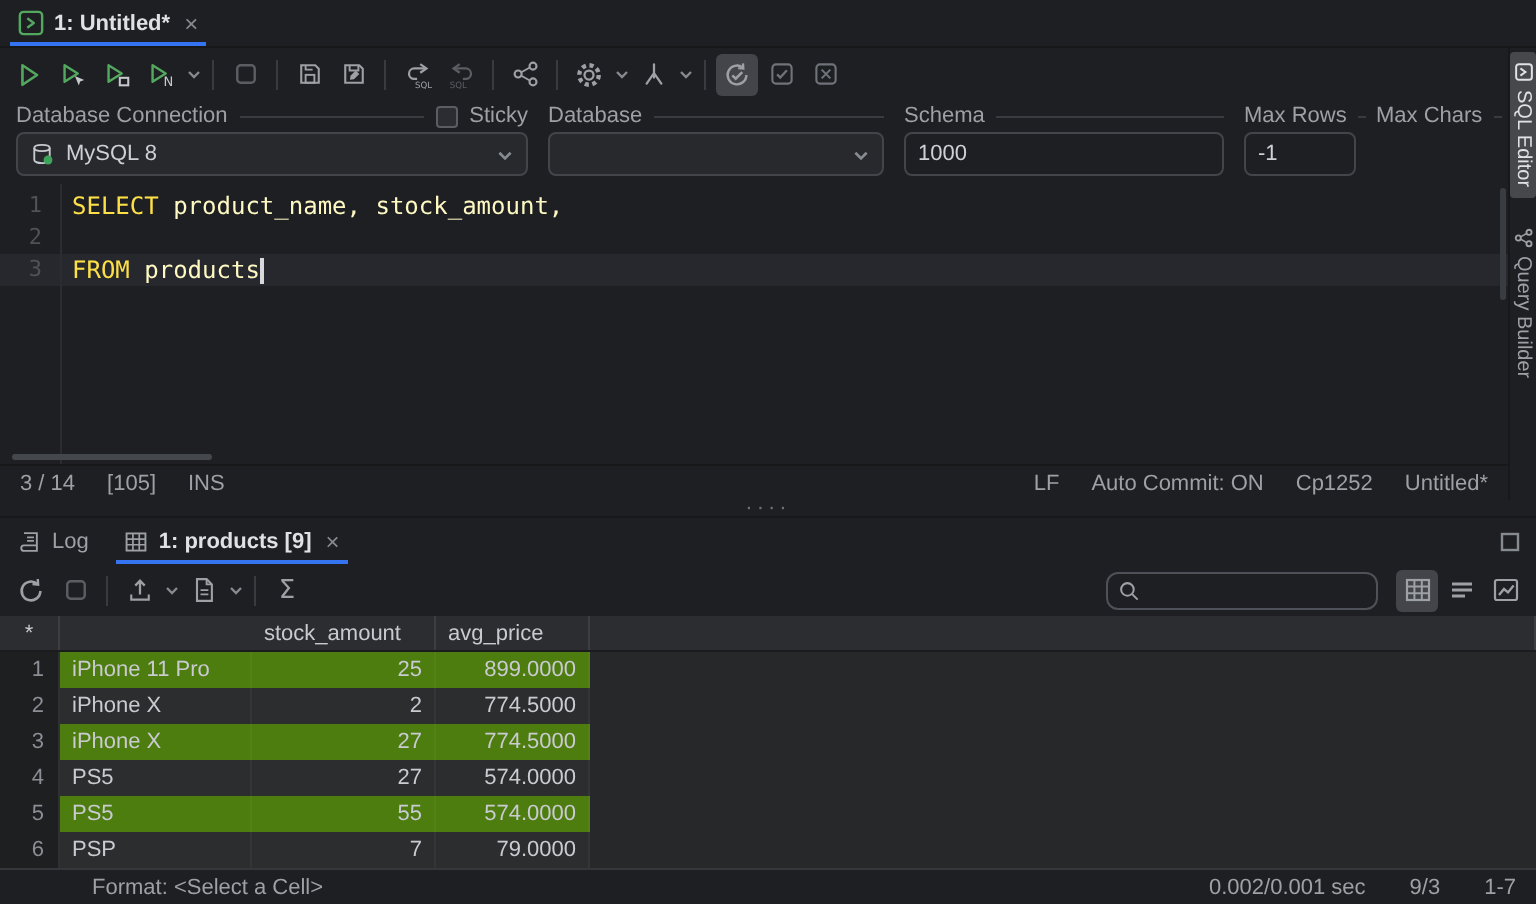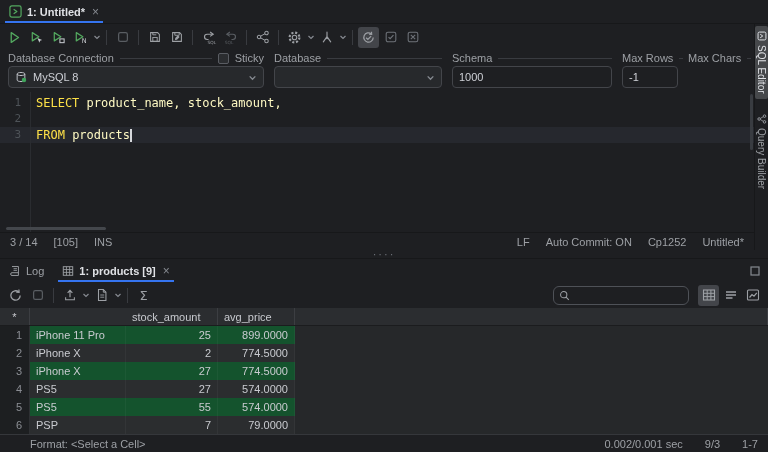--- a/index.html
+++ b/index.html
@@ -67,27 +67,27 @@
   .search input{flex:1;min-width:0;background:transparent;border:none;outline:none;color:#ced0d6;font-size:11px;font-family:"Liberation Sans",sans-serif}
   
   .grid{flex:none;display:flex;flex-direction:column;background:#232528}
   .grow{display:flex;height:18px;align-items:stretch}
   .ghead{background:#2b2d30;border-bottom:1px solid #1b1c1e}
   .ghead .gc{color:#c8cacf;border-right:1px solid #3c3e42}
   .gc{display:flex;align-items:center;padding:0 6px;white-space:nowrap;overflow:hidden;font-size:11px}
   .gc.center{justify-content:center;padding:0}
   .gc.right{justify-content:flex-end}
   .rnum{background:#1d1f21;color:#8b8e94;border-right:1px solid #2e3033;justify-content:flex-end;padding-right:7px}
-  .grow.odd .cell{background:#14532d}
+  .grow.odd .cell{background:#4d7c0f}
   .grow.even .cell{background:#2b2d2f}
   .cell{border-right:1px solid rgba(255,255,255,0.04);color:#c9cbd0}
   .fill{flex:1;background:#26282a}
   
   .bstatus{height:18px;display:flex;align-items:center;padding:0 10px;color:#9da0a5;background:#1e1f22;border-top:1px solid #35373b;flex:none}
-  .bstatus .fmt{margin-left:20px}
+  .bstatus .fmt{margin-left:36px}
   .bstatus .rgt{margin-left:auto;display:flex;gap:22px}
 </style>
 </head>
 <body>
 
 <div id="app">
 
   <div class="tabbar">
     <div class="tab active">
       <svg width="13" height="13" viewBox="0 0 14 14">

